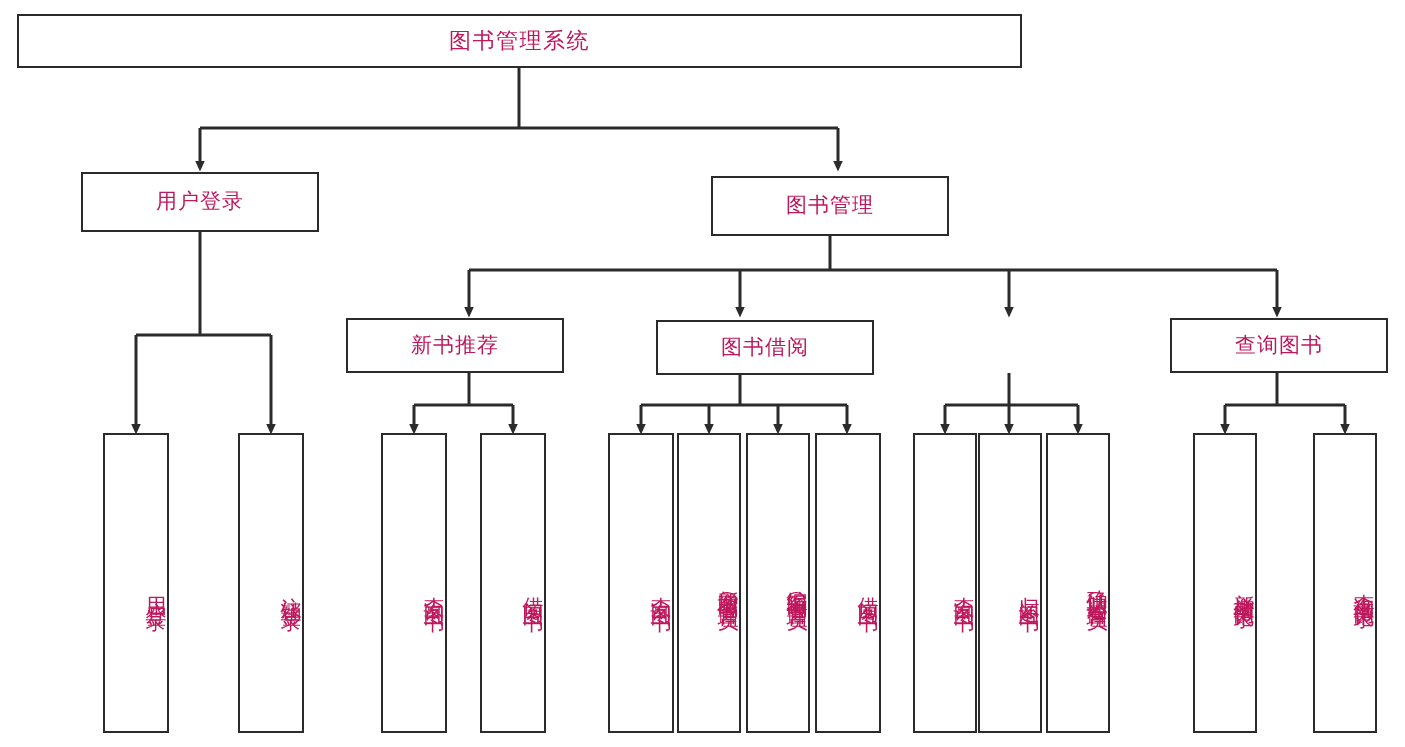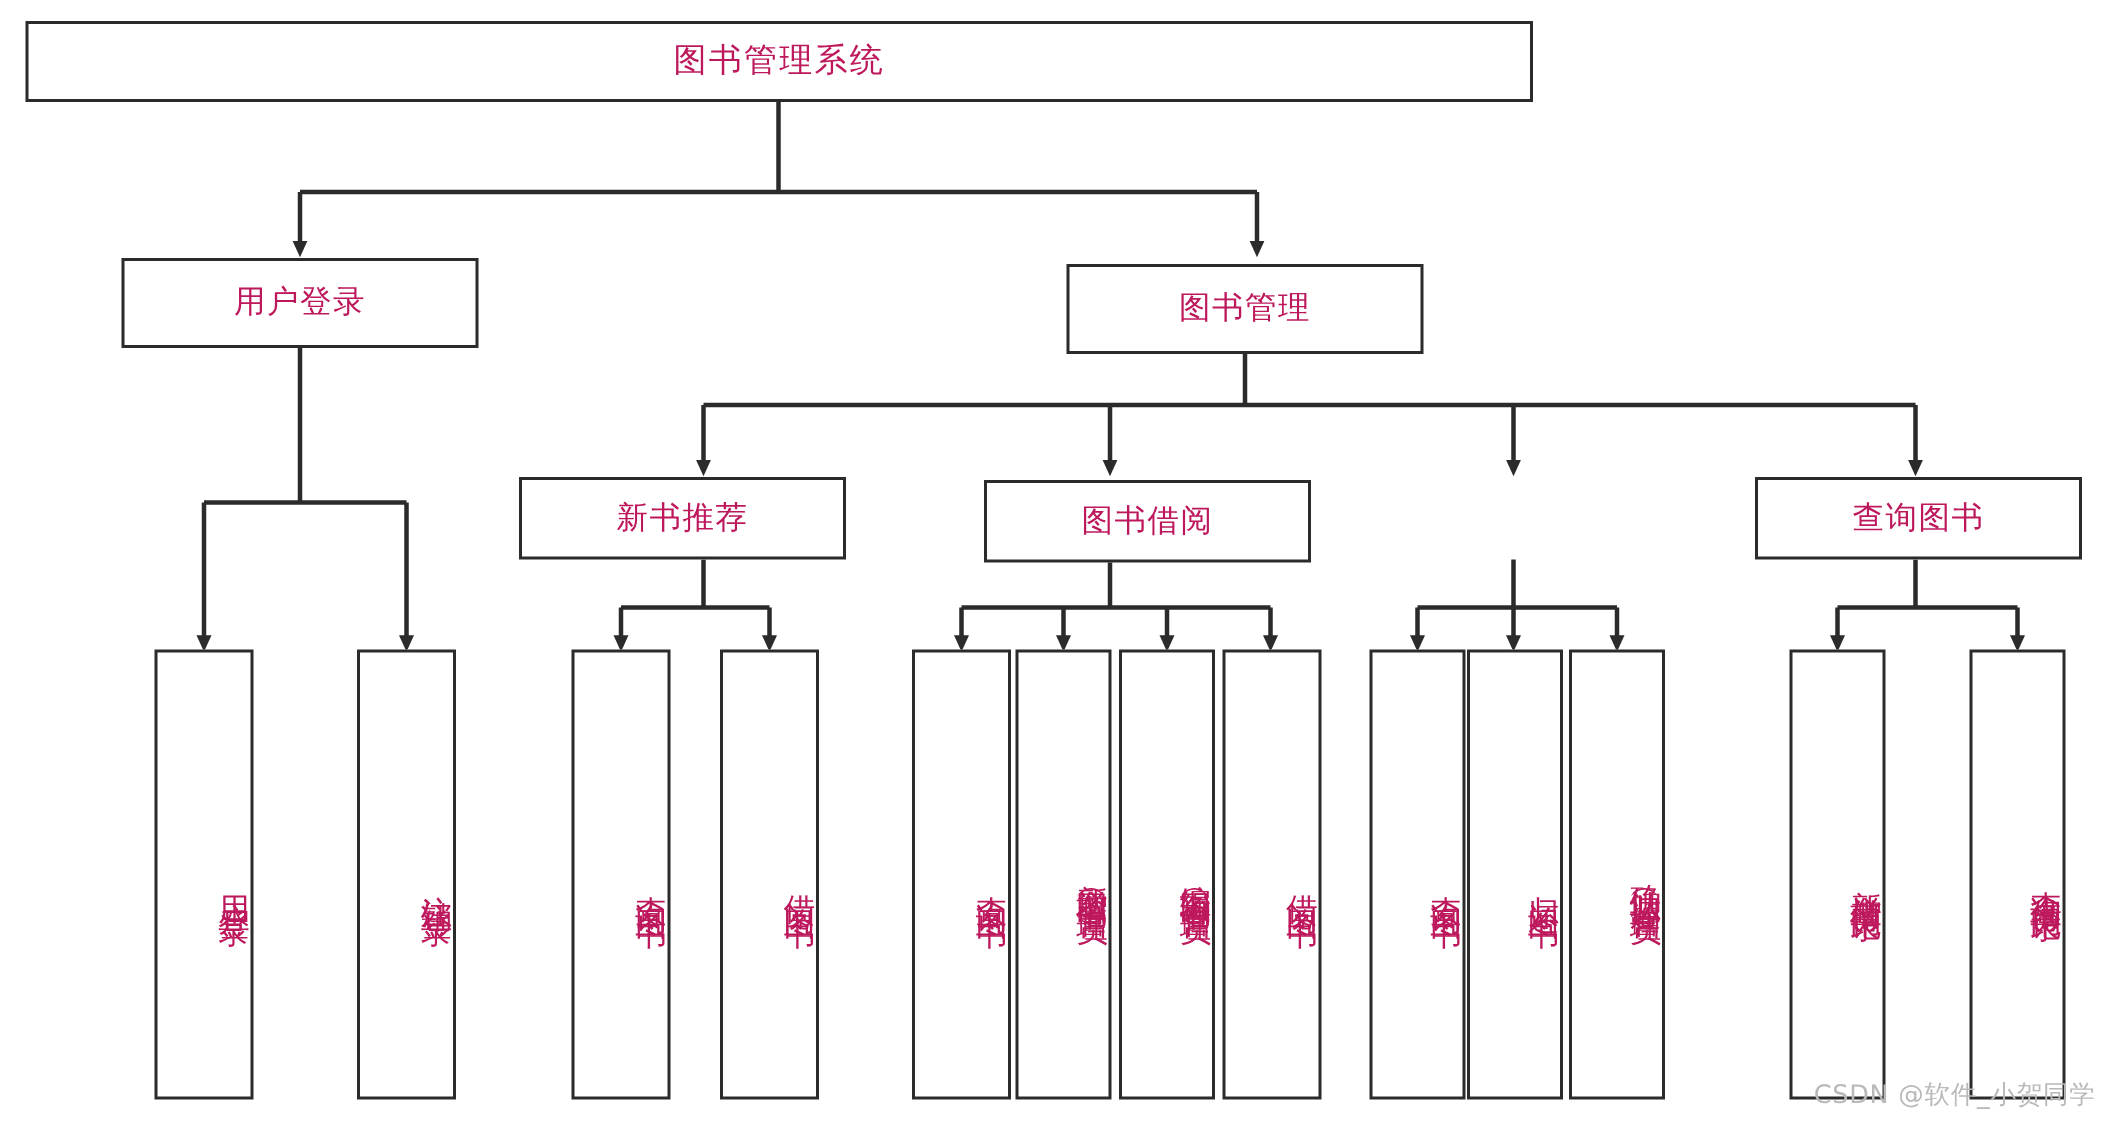--- a/index.html
+++ b/index.html
@@ -146,15 +146,14 @@
   <div class="node node-v tall-text" style="left:746px;top:433px;width:64px;height:300px;">编辑图书（管理员）</div>
   <div class="node node-v" style="left:815px;top:433px;width:66px;height:300px;">借阅图书</div>
 
   <div class="node node-v" style="left:913px;top:433px;width:64px;height:300px;">查询图书</div>
   <div class="node node-v" style="left:978px;top:433px;width:64px;height:300px;">归还图书</div>
   <div class="node node-v tall-text" style="left:1046px;top:433px;width:64px;height:300px;">确认归还（管理员）</div>
 
   <div class="node node-v tall-text" style="left:1193px;top:433px;width:64px;height:300px;">新增借阅记录</div>
   <div class="node node-v tall-text" style="left:1313px;top:433px;width:64px;height:300px;">查询借阅记录</div>
 
-  <div class="watermark">CSDN @软件_小贺同学</div>
 
 </div>
 
 </body></html>

